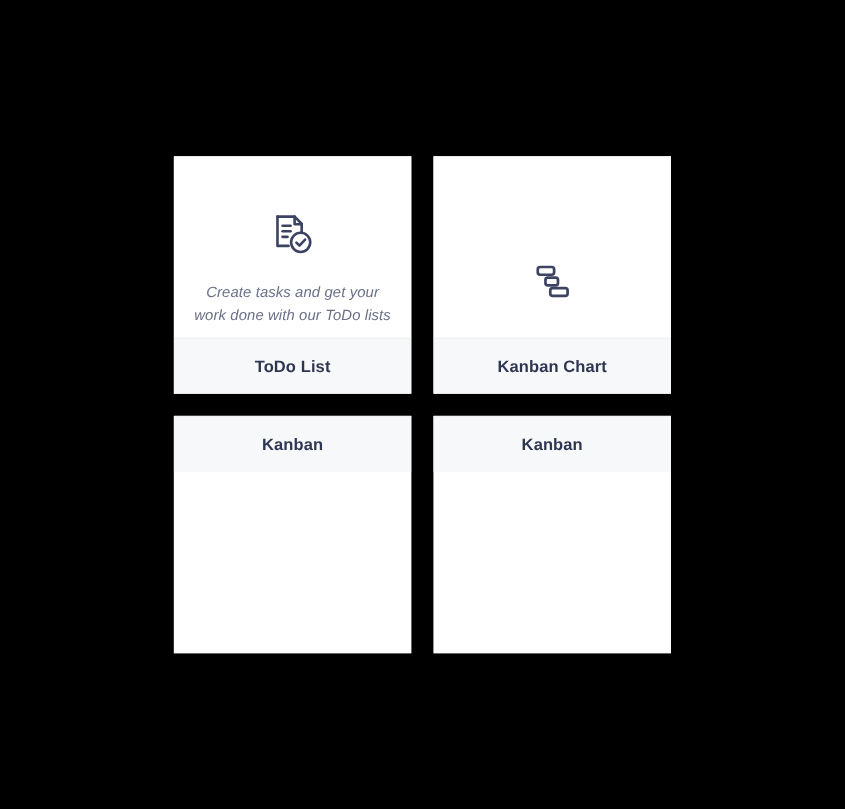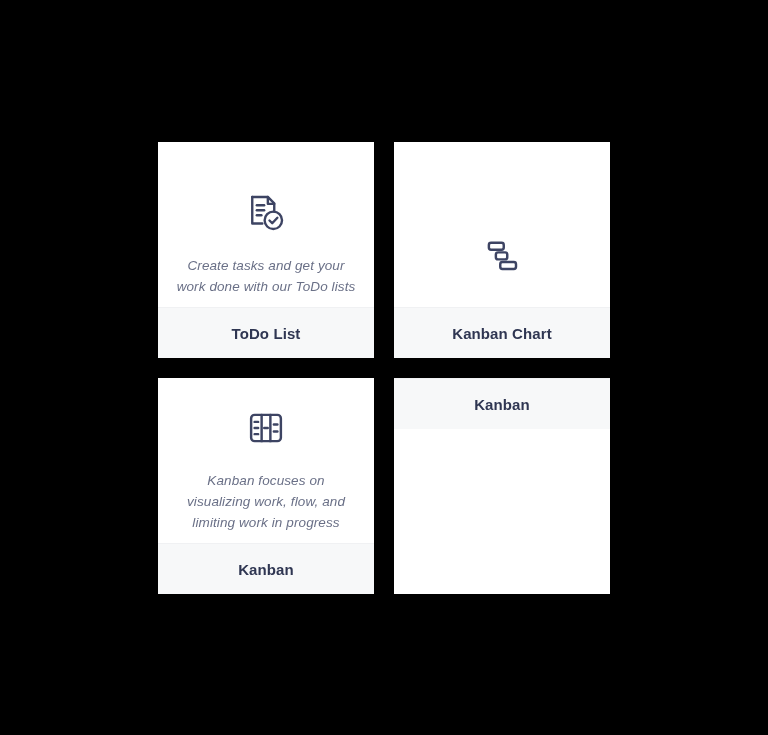--- a/index.html
+++ b/index.html
@@ -133,36 +133,20 @@
             <rect x="22" y="32" width="18" height="8" rx="2.5"></rect>
           </svg>
         </div>
       </div>
       <div class="card-footer">
         <span class="card-footer-label">Kanban Chart</span>
       </div>
     </div>
 
     <div class="card">
-      <div class="card-body">
-        <div class="card-icon">
-          <svg width="42" height="42" viewBox="0 0 48 48" fill="none" stroke="#3d4463" stroke-width="2.8" stroke-linecap="round" stroke-linejoin="round">
-            <rect x="7" y="9" width="34" height="30" rx="4"></rect>
-            <path d="M19 9v30"></path>
-            <path d="M29 9v30"></path>
-            <path d="M11 17h4"></path>
-            <path d="M11 24h4"></path>
-            <path d="M11 31h4"></path>
-            <path d="M22 24h4"></path>
-            <path d="M33 20h4"></path>
-            <path d="M33 28h4"></path>
-          </svg>
-        </div>
-        <div class="card-desc">Kanban focuses on visualizing work, flow, and limiting work in progress</div>
-      </div>
       <div class="card-footer">
         <span class="card-footer-label">Kanban</span>
       </div>
     </div>
 
     <div class="card">
       <div class="card-footer">
         <span class="card-footer-label">Kanban</span>
       </div>
     </div>

